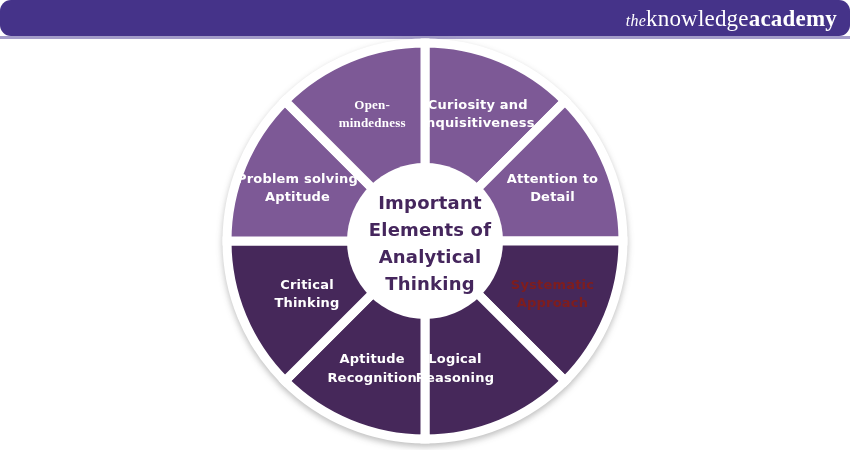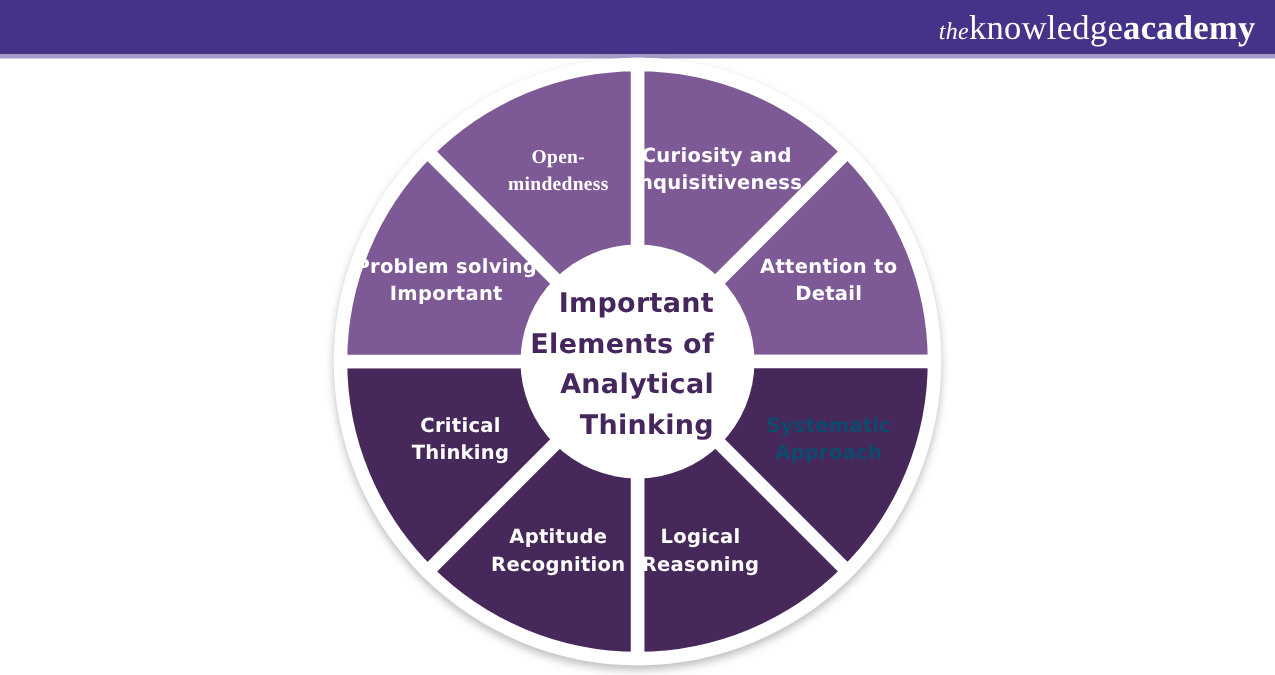--- a/index.html
+++ b/index.html
@@ -21,20 +21,21 @@
   .header-bar {
     position: absolute;
     left: 0; top: 0;
     width: 100%;
     height: 36px;
     display: flex;
     align-items: center;
     justify-content: flex-end;
     padding-right: 13px;
     box-sizing: border-box;
+    border-radius: 11px;
   }
   .header-underline {
     position: absolute;
     left: 0; top: 36px;
     width: 100%;
     height: 3px;
   }
   .logo {
     font-family: "Liberation Serif", "DejaVu Serif", serif;
     color: #ffffff;
@@ -74,25 +75,25 @@
     text-align: center;
     color: #ffffff;
     font-size: 13px;
     font-weight: 600;
     line-height: 1.4;
     white-space: pre-line;
     letter-spacing: 0.2px;
   }
   .center-title {
     position: absolute;
-    left: 401px;
+    left: 430px;
     top: 243px;
     transform: translate(-50%, -50%);
     width: 150px;
-    text-align: right;
+    text-align: center;
     font-size: 18px;
     font-weight: 700;
     line-height: 1.5;
     white-space: pre-line;
     letter-spacing: 0.2px;
   }
 </style>
 </head>
 <body>
 
@@ -119,27 +120,27 @@
 
   <div id="wheel-labels" class="wheel-labels">
     <div class="center-title" style="color: rgb(69, 38, 93);">Important
 Elements of
 Analytical
 Thinking</div>
   <div class="seg-label" style="left: 477.81px; top: 113.505px; color: rgb(255, 255, 255);">Curiosity and
 Inquisitiveness</div>
       <div class="seg-label" style="left: 552.495px; top: 188.19px; color: rgb(255, 255, 255);">Attention to
 Detail</div>
-      <div class="seg-label" style="left: 552.495px; top: 293.81px; color: #0c4a6e;">Systematic
+      <div class="seg-label" style="left: 552.495px; top: 293.81px; color: #7f1d1d;">Systematic
 Approach</div>
-      <div class="seg-label" style="left: 467px; top: 368.495px; color: rgb(255, 255, 255);">Logical
+      <div class="seg-label" style="left: 455px; top: 368.495px; color: rgb(255, 255, 255);">Logical
 Reasoning</div>
       <div class="seg-label" style="left: 372.19px; top: 368.495px; color: rgb(255, 255, 255);">Aptitude
 Recognition</div>
       <div class="seg-label" style="left: 307px; top: 293.81px; color: rgb(255, 255, 255);">Critical
 Thinking</div>
       <div class="seg-label" style="left: 297.505px; top: 188.19px; color: rgb(255, 255, 255);">Problem solving
-Important</div>
+Aptitude</div>
       <div class="seg-label" style="left: 372.19px; top: 113.505px; color: rgb(255, 255, 255); font-family: Liberation Serif, serif;">Open-
 mindedness</div>
     </div>
 
 </div>
 
 </body></html>

